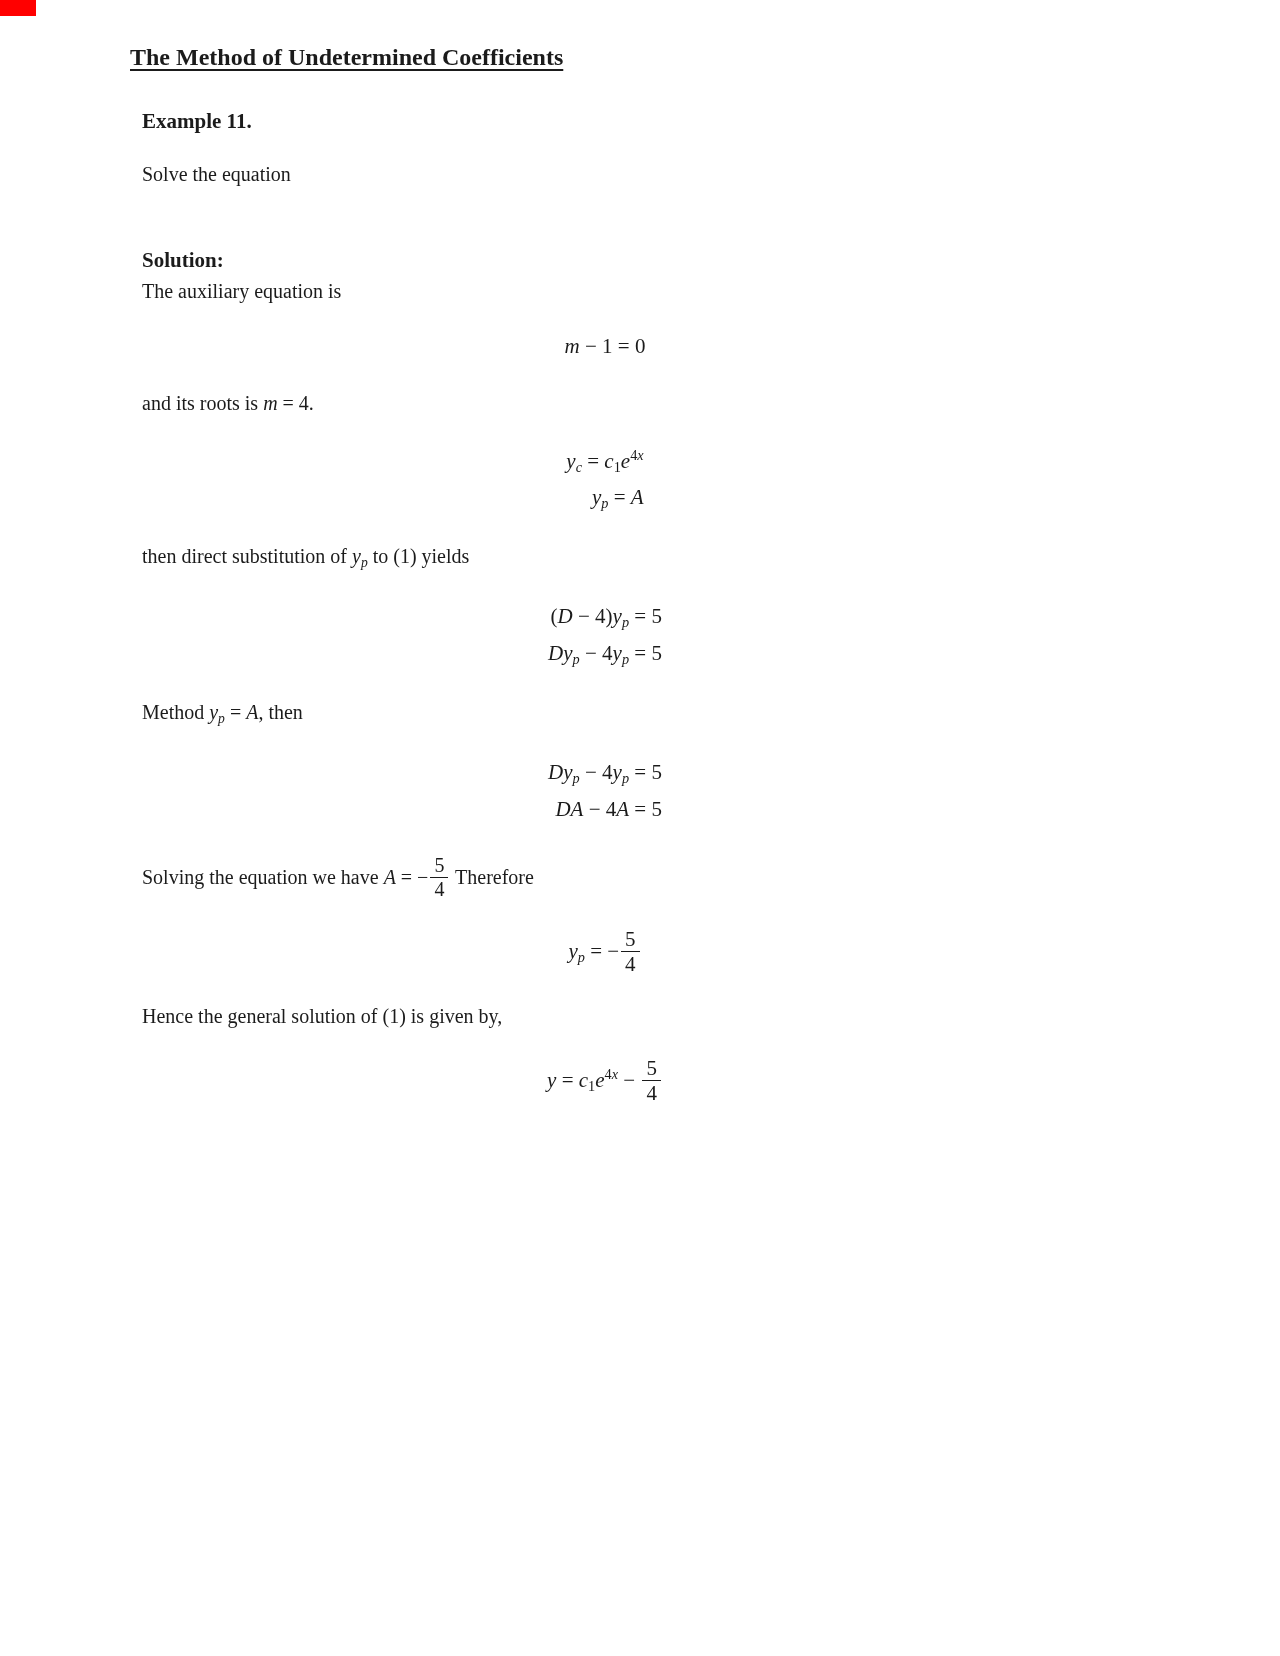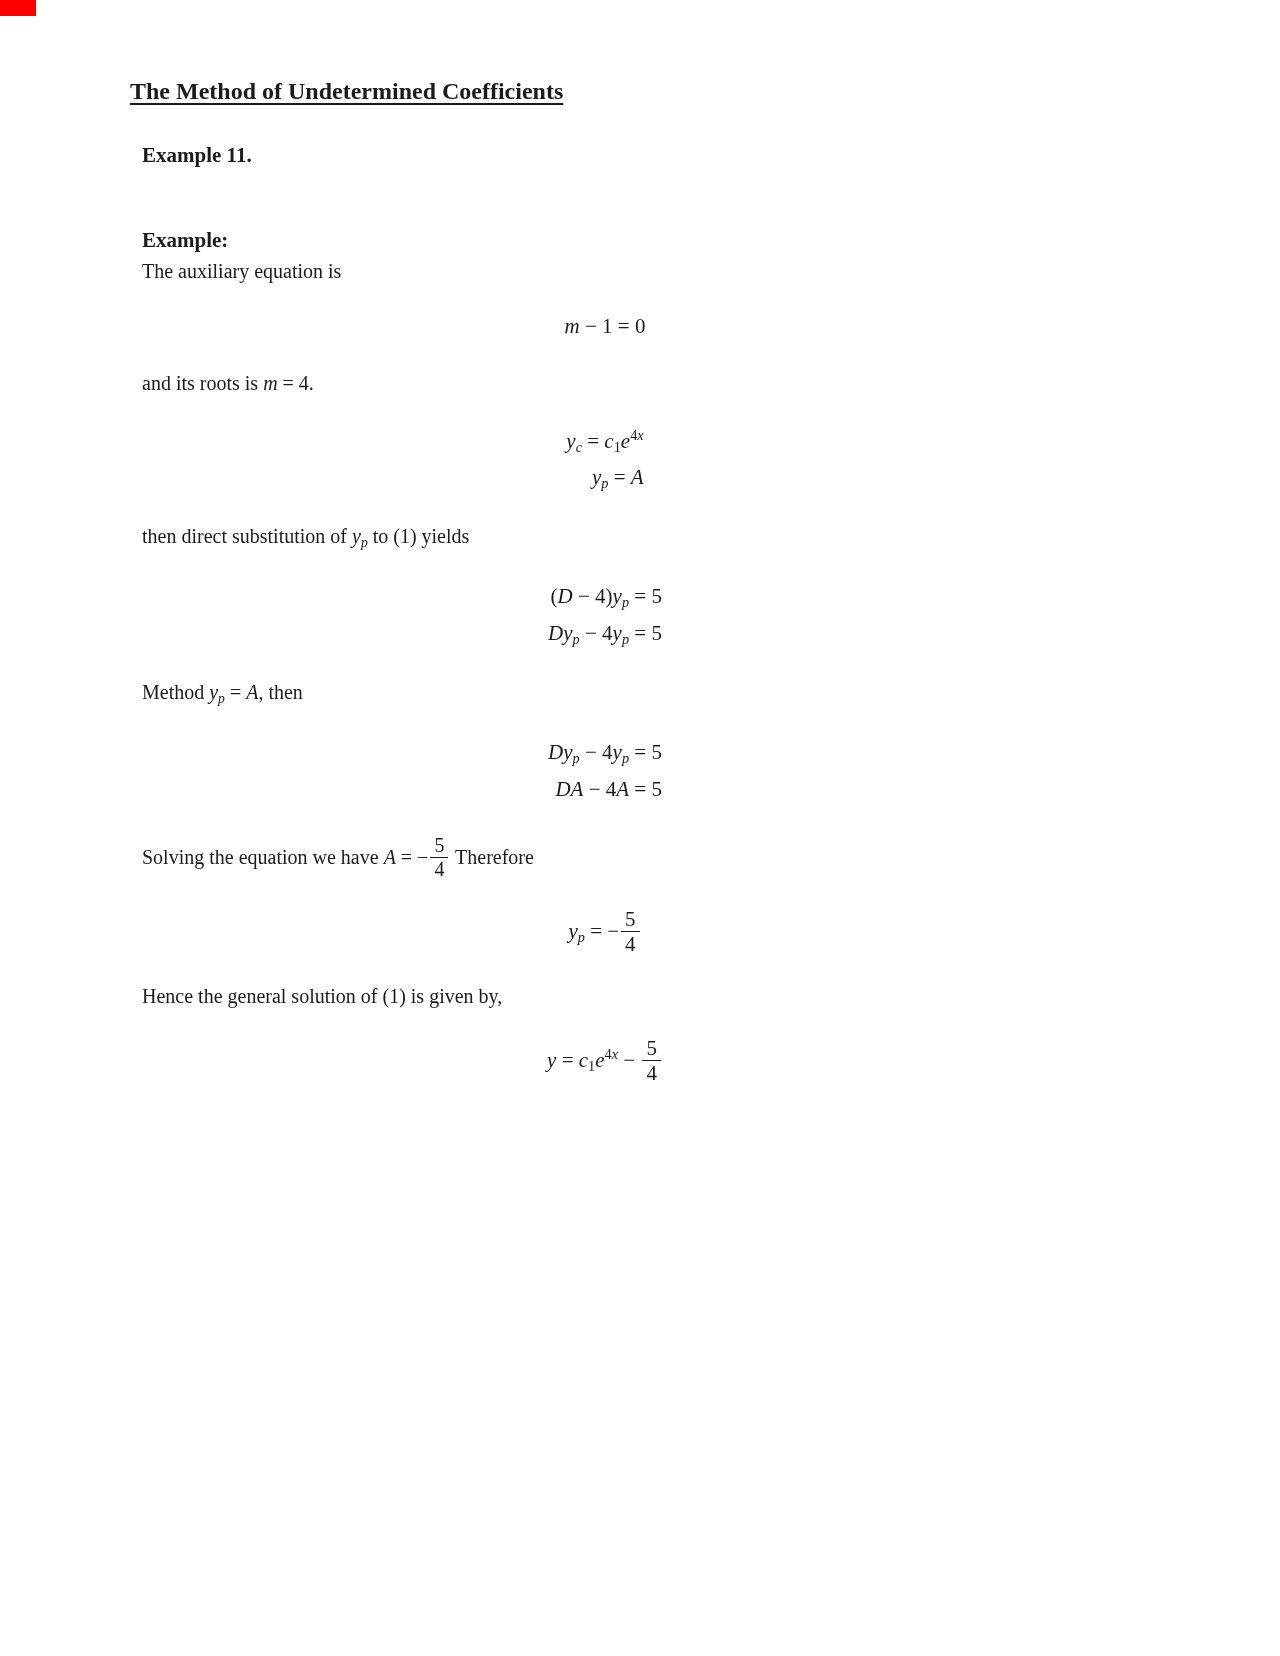--- a/index.html
+++ b/index.html
@@ -7,21 +7,21 @@
     width:1280px;height:1656px;
     font-family:"Liberation Serif","DejaVu Serif",serif;
     color:#1b1b1b;
     position:relative;
     overflow:hidden;
   }
   .page{position:relative;width:1280px;height:1656px;background:#ffffff;}
   .corner-marker{
     position:absolute;top:0;left:0;width:36px;height:16px;
   }
-  .content{padding:78px 200px 0 130px;}
+  .content{padding:44px 200px 0 130px;}
   h1.doc-title{
     font-size:24px;font-weight:bold;margin:0;
     text-decoration:underline;
     text-underline-offset:4px;
   }
   h2.example-heading{font-size:21px;font-weight:bold;margin:38px 0 0 12px;}
   h3.solution-heading{font-size:21px;font-weight:bold;margin:60px 0 0 12px;}
   p.para{font-size:20px;margin:26px 0 0 12px;line-height:1.4;}
   p.para.tight{margin-top:4px;}
   .eqrow{
@@ -53,23 +53,24 @@
 <div class="page">
 
   <div class="corner-marker" style="background: rgb(255, 0, 0);"></div>
 
   <div class="content">
 
     <h1 class="doc-title">The Method of Undetermined Coefficients</h1>
 
     <h2 class="example-heading">Example 11.</h2>
 
+    <p class="para"><span class="t-r">Solve the equation</span></p>
 
 
-    <h3 class="solution-heading">Example:</h3>
+    <h3 class="solution-heading">Solution:</h3>
 
     <p class="para tight"><span class="t-r">The auxiliary equation is</span></p>
 
     <div class="eqrow">
       <span class="math"><span class="t-i">m</span><span class="t-r"> − 1 = 0</span></span>
     </div>
 
     <p class="para"><span class="t-r">and its roots is </span><span class="t-i">m</span><span class="t-r"> = 4.</span></p>
 
     <div class="stack">

